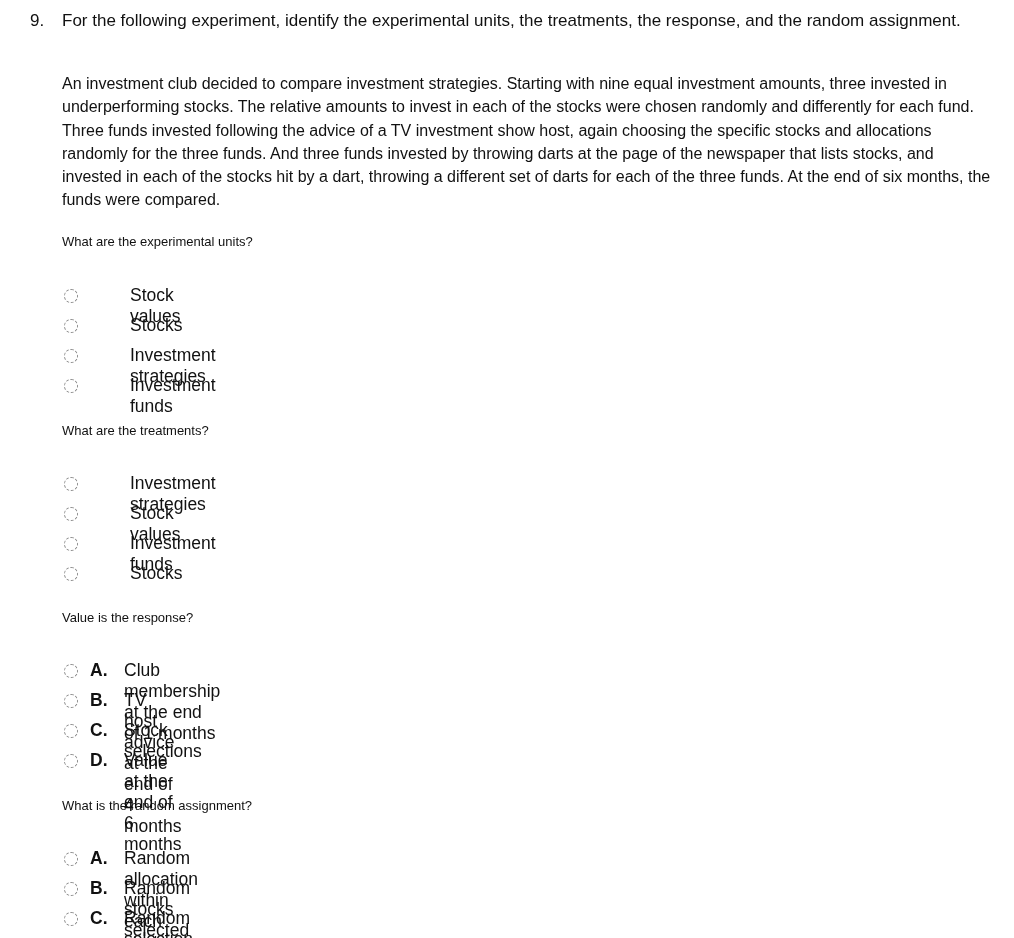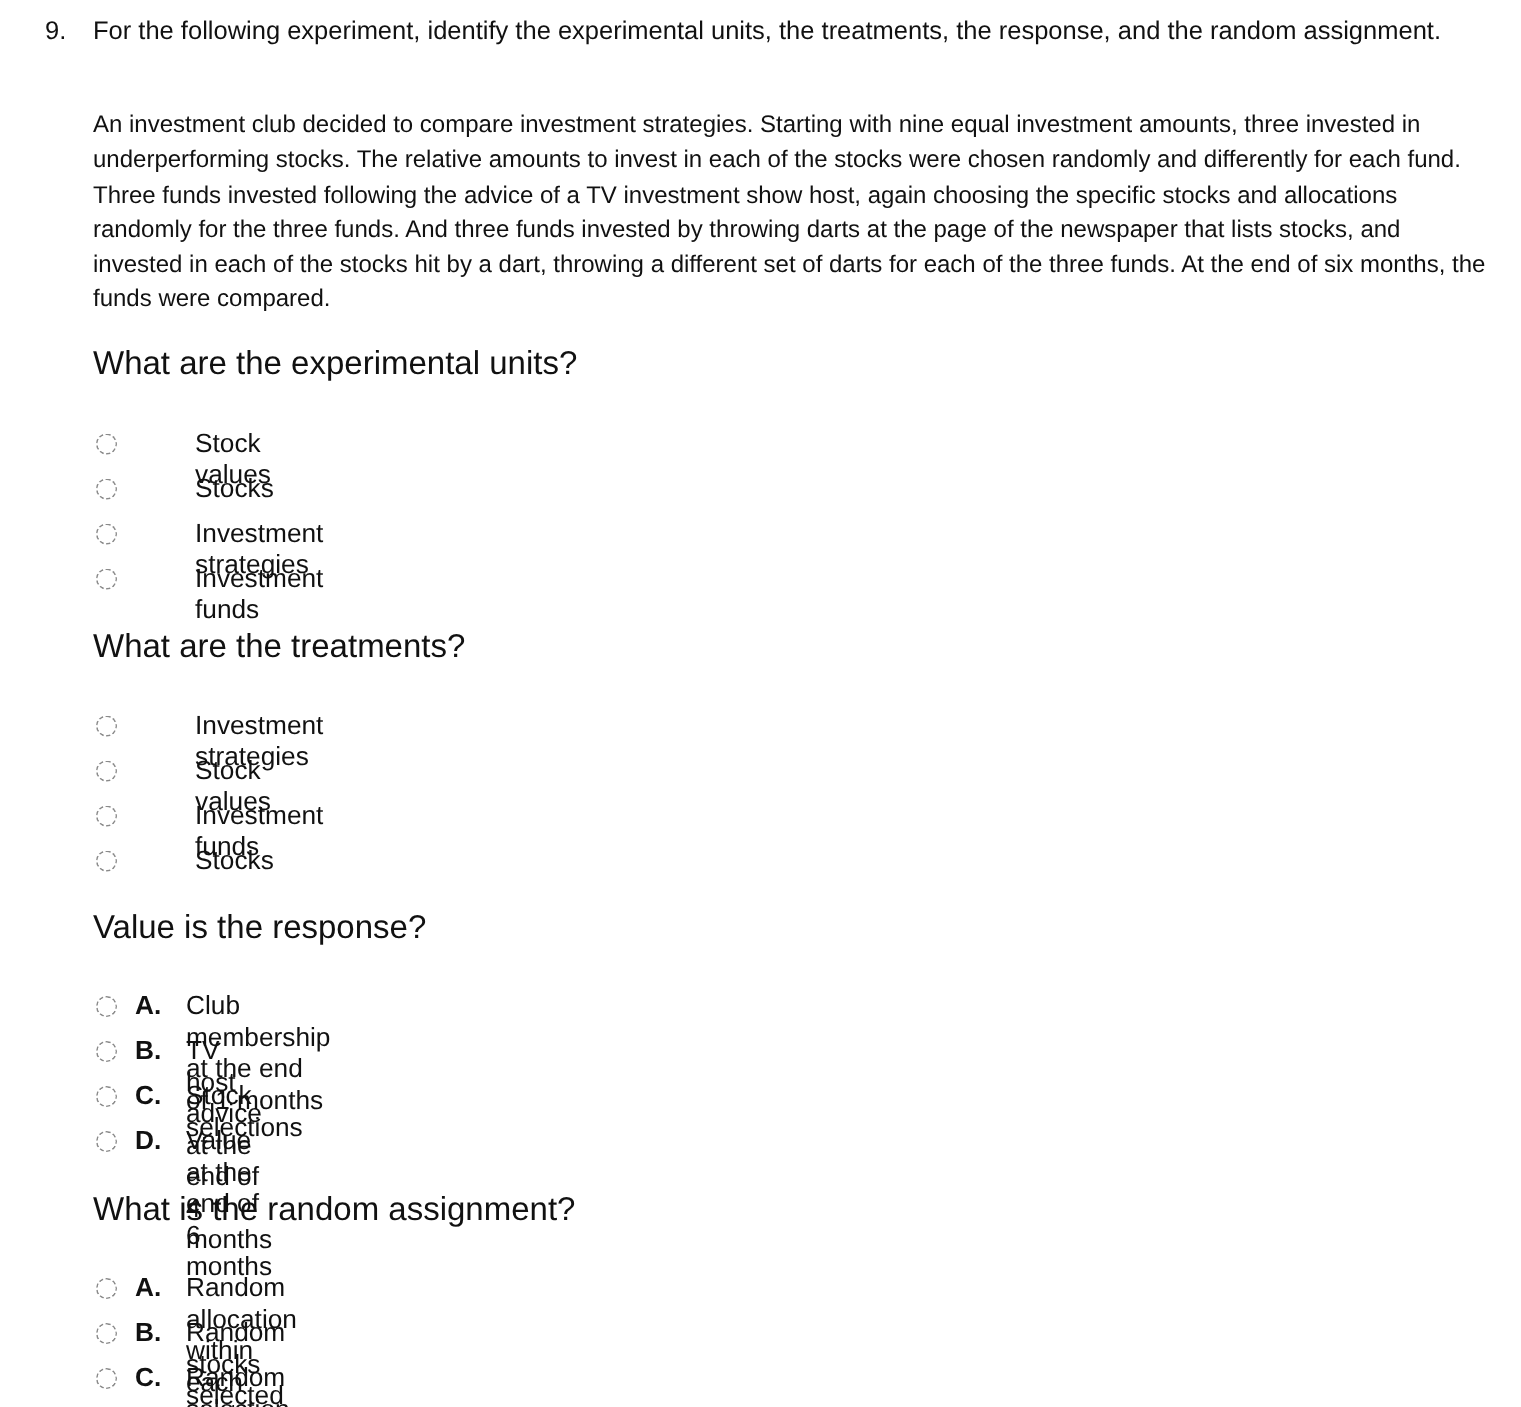--- a/index.html
+++ b/index.html
@@ -4,21 +4,21 @@
 <style>
   html, body { margin: 0; padding: 0; background: #ffffff; }
   body {
     width: 1014px; height: 938px; overflow: hidden; position: relative;
     font-family: "Liberation Sans", sans-serif; color: #111111;
   }
   .q-header { position: absolute; left: 30px; top: 9px; width: 960px; font-size: 17px; line-height: 24px; }
   .q-num { position: absolute; left: 0; top: 0; }
   .q-text { position: absolute; left: 32px; top: 0; width: 920px; }
   .passage { position: absolute; left: 62px; top: 72px; width: 930px; font-size: 16px; line-height: 23.3px; }
-  .prompt { position: absolute; left: 62px; font-size: 22px; line-height: 22px; }
+  .prompt { position: absolute; left: 62px; font-size: 13px; line-height: 22px; }
   .options { position: absolute; left: 62px; margin: 0; padding: 0; list-style: none; }
   .opt { height: 30px; display: flex; align-items: center; font-size: 17.5px; position: relative; }
   .radio {
     width: 14px; height: 14px; border-radius: 50%;
     border: 1px dashed #8a8a8a; box-sizing: border-box; position: absolute; left: 2px; top: 8px;
     background: #fff;
   }
   .opt-label-plain { position: absolute; left: 32px; top: 4px; margin-left: 36px; }
   .opt-letter { position: absolute; left: 28px; top: 4px; font-weight: bold; }
   .opt-label-lettered { position: absolute; left: 62px; top: 4px; }

